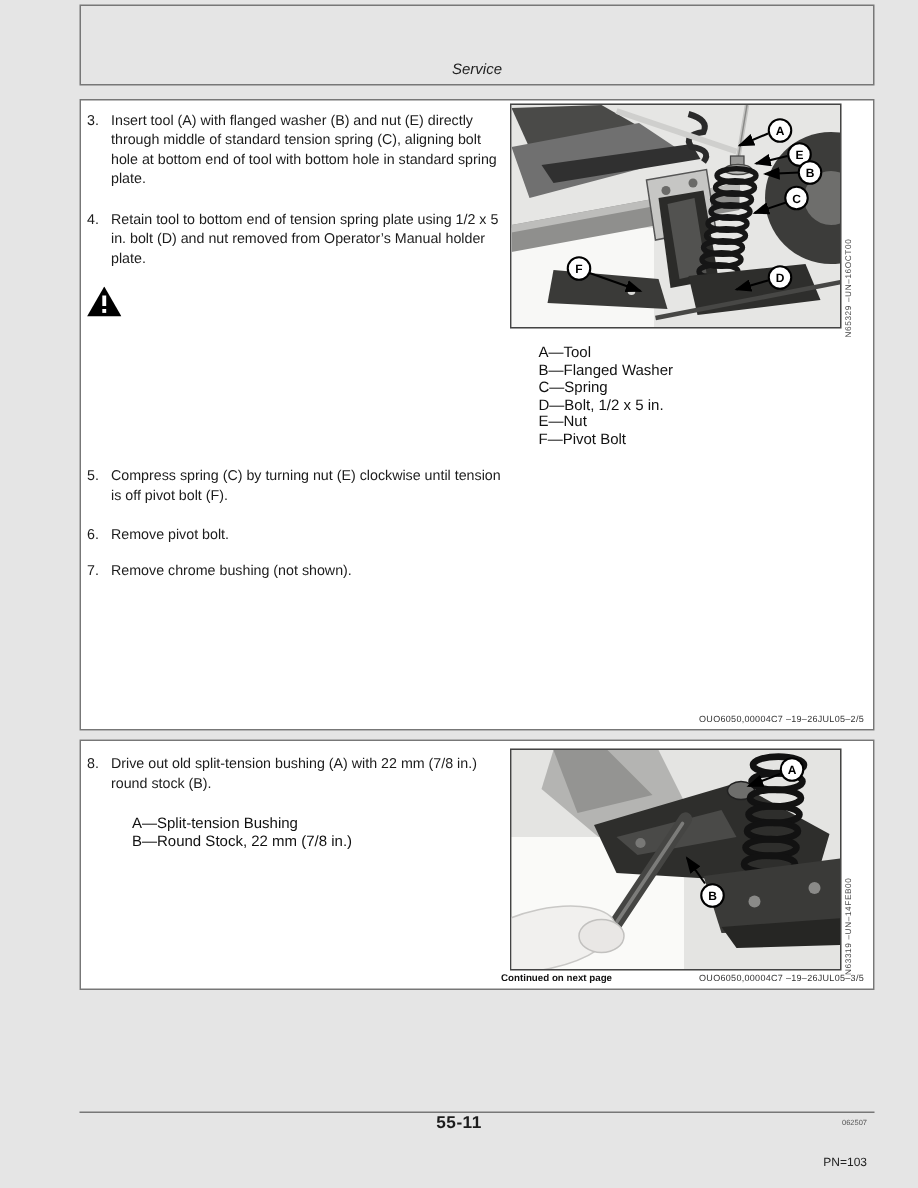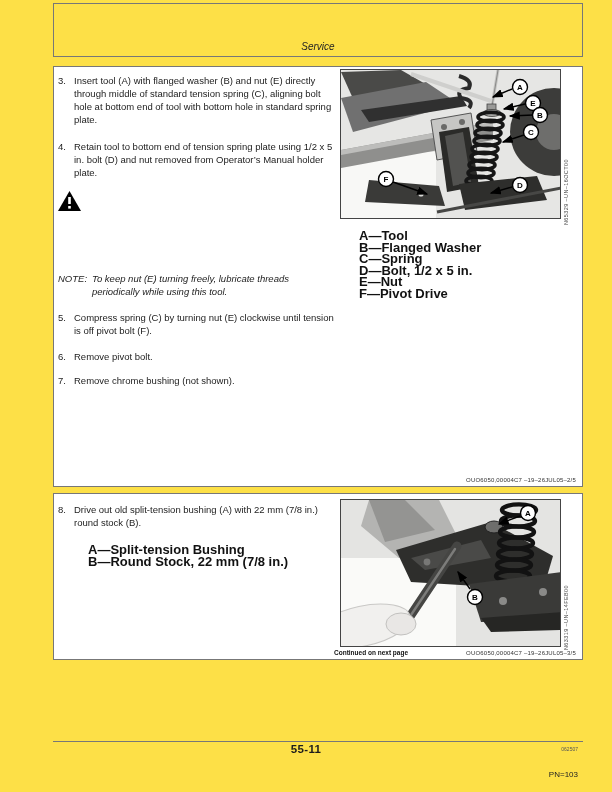--- a/index.html
+++ b/index.html
@@ -1,18 +1,18 @@
 <!DOCTYPE html>
 <html><head>
 <meta charset="utf-8">
 <style>
   * { margin:0; padding:0; box-sizing:border-box; }
   html,body { background:#ffffff; }
   body { font-family:"Liberation Sans", sans-serif; color:#1c1c1c; }
-  .page { position:relative; width:612px; height:792px; background:#fde047; overflow:hidden; margin:0 auto; }
+  .page { position:relative; width:612px; height:792px; background:#e5e5e5; overflow:hidden; margin:0 auto; }
 
   
   .header-box { position:absolute; left:53px; top:3px; width:530px; height:54px;
     border:1px solid #777; display:flex; align-items:flex-end; justify-content:center; padding-bottom:4px; }
   .header-title { font-style:italic; font-size:10px; color:#222; }
 
   
   .sec-box { position:absolute; left:53px; width:530px; border:1px solid #777; background:#fff; }
   .box1 { top:66px; height:421px; }
   .box2 { top:493px; height:167px; }
@@ -30,21 +30,21 @@
   .note-text { width:234px; }
 
   .figure { position:absolute; left:286px; border:1px solid #444; background:#e9e9e7; overflow:hidden; }
   .fig1 { top:2px; width:221px; height:150px; }
   .fig2 { top:5px; width:221px; height:148px; }
   .vlabel { position:absolute; writing-mode:vertical-rl; transform:rotate(180deg);
     font-size:5.5px; color:#4a4a4a; letter-spacing:0.4px; white-space:nowrap; }
   .vlabel1 { left:509px; top:66px; height:86px; }
   .vlabel2 { left:509px; top:67px; height:86px; }
 
-  .legend { position:absolute; font-size:13px; font-weight:bold; line-height:11.6px; color:#111; }
+  .legend { position:absolute; font-size:10px; font-weight:normal; line-height:11.6px; color:#111; }
   .legend1 { left:305px; top:163px; }
   .legend2 { left:34px; top:50px; }
 
   .ref-code { position:absolute; right:6px; bottom:3px; font-size:6px; color:#333; letter-spacing:0.2px; }
   .continued { position:absolute; left:280px; bottom:3px; font-size:6.5px; font-weight:bold; color:#111; }
 
   
   .footer-rule { position:absolute; left:53px; top:741px; width:530px; border-top:1px solid #777; }
   .page-number { position:absolute; left:0; right:0; top:743px; text-align:center;
     font-weight:bold; font-size:11.5px; letter-spacing:0.3px; }
@@ -79,24 +79,20 @@
     <div class="caution">
       <span class="caution-icon">
         <svg width="23" height="20" viewBox="0 0 23 20">
           <polygon points="11.5,0 23,20 0,20" fill="#000"></polygon>
           <rect x="10.2" y="6" width="2.6" height="7" fill="#fff"></rect>
           <rect x="10.2" y="15" width="2.6" height="2.6" fill="#fff"></rect>
         </svg>
       </span>
     </div>
 
-    <div class="note">
-      <span class="note-label">NOTE:</span>
-      <span class="note-text">To keep nut (E) turning freely, lubricate threads periodically while using this tool.</span>
-    </div>
 
     <div class="step" style="left:4px; top:244px;">
       <span class="step-num">5.</span>
       <span class="step-text">Compress spring (C) by turning nut (E) clockwise until tension is off pivot bolt (F).</span>
     </div>
 
     <div class="step" style="left:4px; top:283px;">
       <span class="step-num">6.</span>
       <span class="step-text">Remove pivot bolt.</span>
     </div>
@@ -187,21 +183,21 @@
       </svg>
     </div>
     <div class="vlabel vlabel1" style="position:absolute; left:509px; top:72px;">N65329  –UN–16OCT00</div>
 
     <div class="legend legend1">
       <div>A—Tool</div>
       <div>B—Flanged Washer</div>
       <div>C—Spring</div>
       <div>D—Bolt, 1/2 x 5 in.</div>
       <div>E—Nut</div>
-      <div>F—Pivot Drive</div>
+      <div>F—Pivot Bolt</div>
     </div>
 
     <div class="ref-code">OUO6050,00004C7  –19–26JUL05–2/5</div>
   </div>
 
   <div class="sec-box box2">
 
     <div class="step" style="left:4px; top:9px;">
       <span class="step-num">8.</span>
       <span class="step-text">Drive out old split-tension bushing (A) with 22 mm (7/8 in.) round stock (B).</span>

